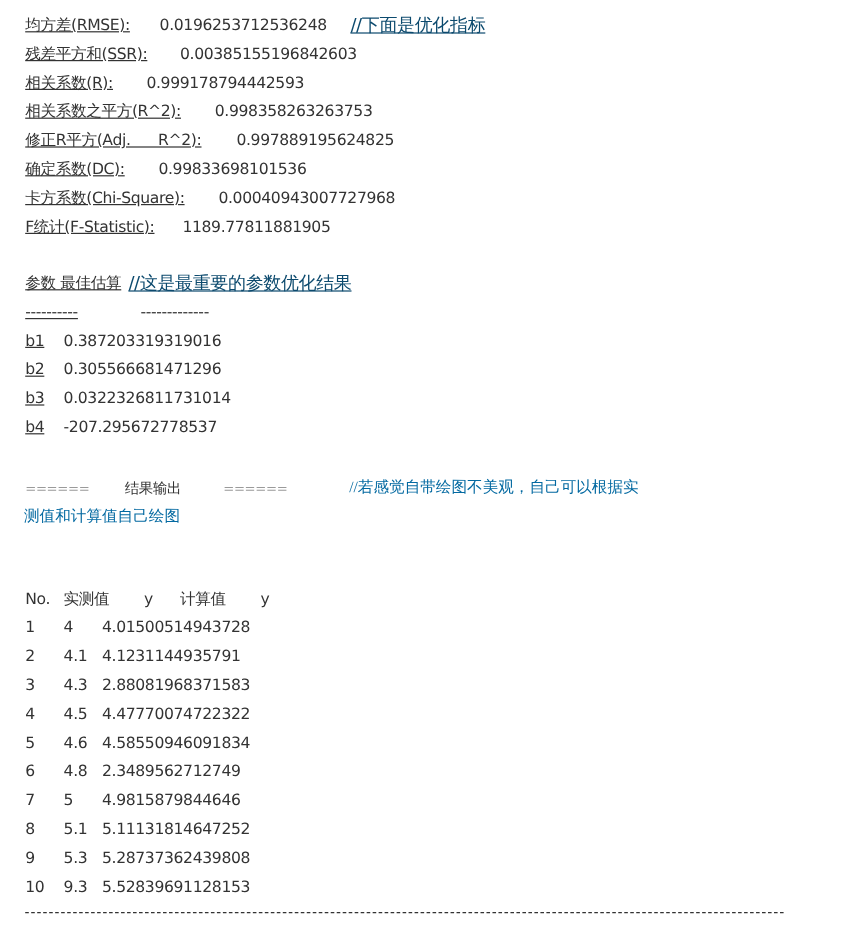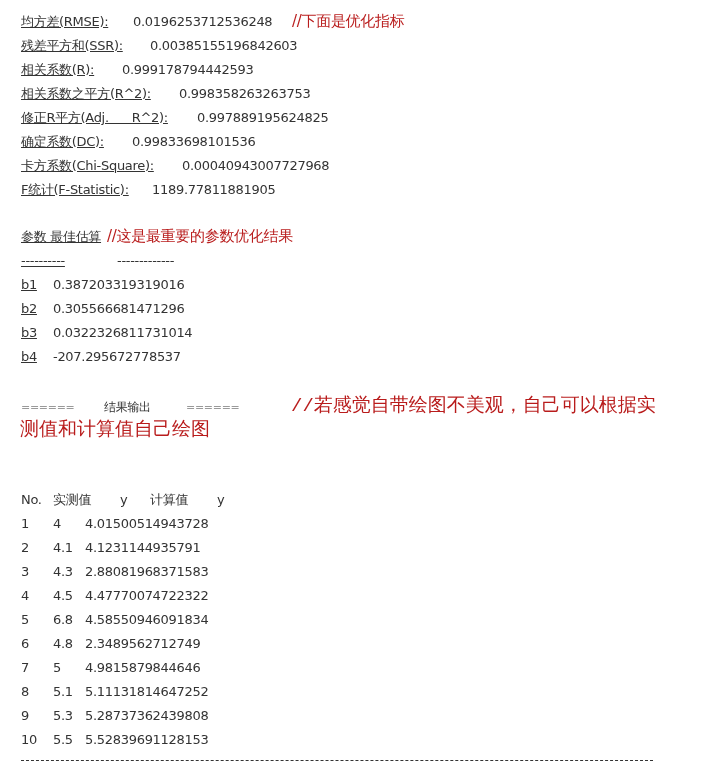--- a/index.html
+++ b/index.html
@@ -3,22 +3,22 @@
   <meta charset="utf-8">
   <style>
     html, body { margin: 0; padding: 0; background: #ffffff; }
     body {
       width: 706px; height: 777px; position: relative; overflow: hidden;
       font-family: "DejaVu Sans", "Liberation Sans", sans-serif;
       color: #333333; font-size: 13px;
     }
     .line { position: absolute; left: 21px; white-space: pre; line-height: 18px; letter-spacing: -0.3px; text-decoration: underline; }
     .val { position: absolute; white-space: pre; line-height: 18px; letter-spacing: -0.3px; }
-    .red { color: #b91c1c; }
-    .red-big { color: #b91c1c; font-size: 19px; line-height: 24px; font-family: Liberation Mono, monospace; letter-spacing: 0; }
+    .red { color: #0c4a6e; text-decoration: underline; }
+    .red-big { color: #0369a1; font-size: 13px; line-height: 24px; font-family: Liberation Serif, serif; letter-spacing: 0; }
     .gray { color: #9a9a9a; font-size: 11px; }
     .small { font-size: 12px; }
     .dashes { position: absolute; left: 21px; top: 760px; width: 632px; height: 0; border-top: 1.5px dashed #333; }
     .cell { position: absolute; white-space: pre; line-height: 18px; letter-spacing: -0.3px; }
   </style>
 </head>
 <body>
 
 <div>
   <span class="line" style="top:13px">均方差(RMSE):</span>
@@ -99,21 +99,21 @@
     <span class="cell" style="left:53px;top:563px">4.3</span>
     <span class="cell" style="left:85px;top:563px">2.88081968371583</span>
   </div>
   <div>
     <span class="cell" style="left:21px;top:587px">4</span>
     <span class="cell" style="left:53px;top:587px">4.5</span>
     <span class="cell" style="left:85px;top:587px">4.47770074722322</span>
   </div>
   <div>
     <span class="cell" style="left:21px;top:611px">5</span>
-    <span class="cell" style="left:53px;top:611px">6.8</span>
+    <span class="cell" style="left:53px;top:611px">4.6</span>
     <span class="cell" style="left:85px;top:611px">4.58550946091834</span>
   </div>
   <div>
     <span class="cell" style="left:21px;top:635px">6</span>
     <span class="cell" style="left:53px;top:635px">4.8</span>
     <span class="cell" style="left:85px;top:635px">2.3489562712749</span>
   </div>
   <div>
     <span class="cell" style="left:21px;top:659px">7</span>
     <span class="cell" style="left:53px;top:659px">5</span>
@@ -124,18 +124,18 @@
     <span class="cell" style="left:53px;top:683px">5.1</span>
     <span class="cell" style="left:85px;top:683px">5.11131814647252</span>
   </div>
   <div>
     <span class="cell" style="left:21px;top:707px">9</span>
     <span class="cell" style="left:53px;top:707px">5.3</span>
     <span class="cell" style="left:85px;top:707px">5.28737362439808</span>
   </div>
   <div>
     <span class="cell" style="left:21px;top:731px">10</span>
-    <span class="cell" style="left:53px;top:731px">5.5</span>
+    <span class="cell" style="left:53px;top:731px">9.3</span>
     <span class="cell" style="left:85px;top:731px">5.52839691128153</span>
   </div>
 </div>
 
 <div class="dashes"></div>
 
 </body></html>

